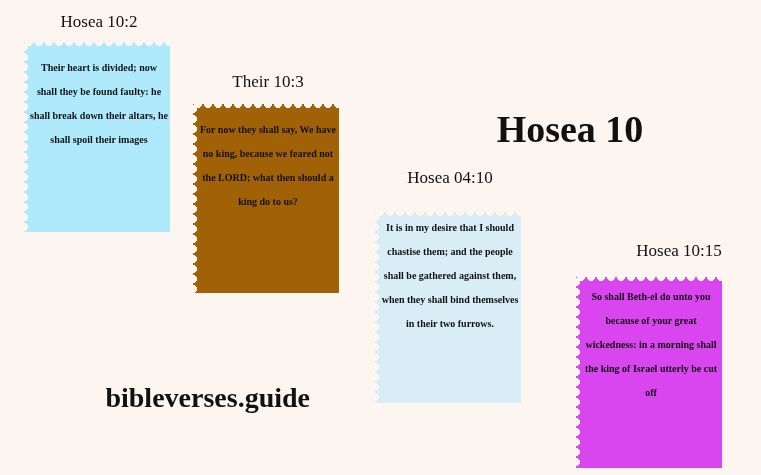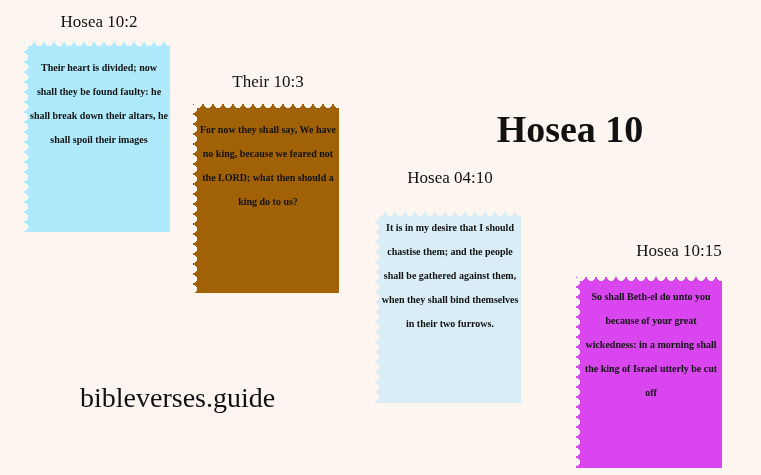--- a/index.html
+++ b/index.html
@@ -49,22 +49,22 @@
     font-weight: bold;
     font-size: 38px;
     line-height: 46px;
     margin-top: 36px;
   }
 
   .site-name {
     position: absolute;
     left: 80px; top: 380px;
     width: 230px;
-    text-align: left;
-    font-weight: normal;
+    text-align: right;
+    font-weight: bold;
     font-size: 28px;
     line-height: 36px;
   }
 </style>
 </head>
 <body>
 
 <div class="stage">
 
   <div class="page-title">Hosea 10</div>

